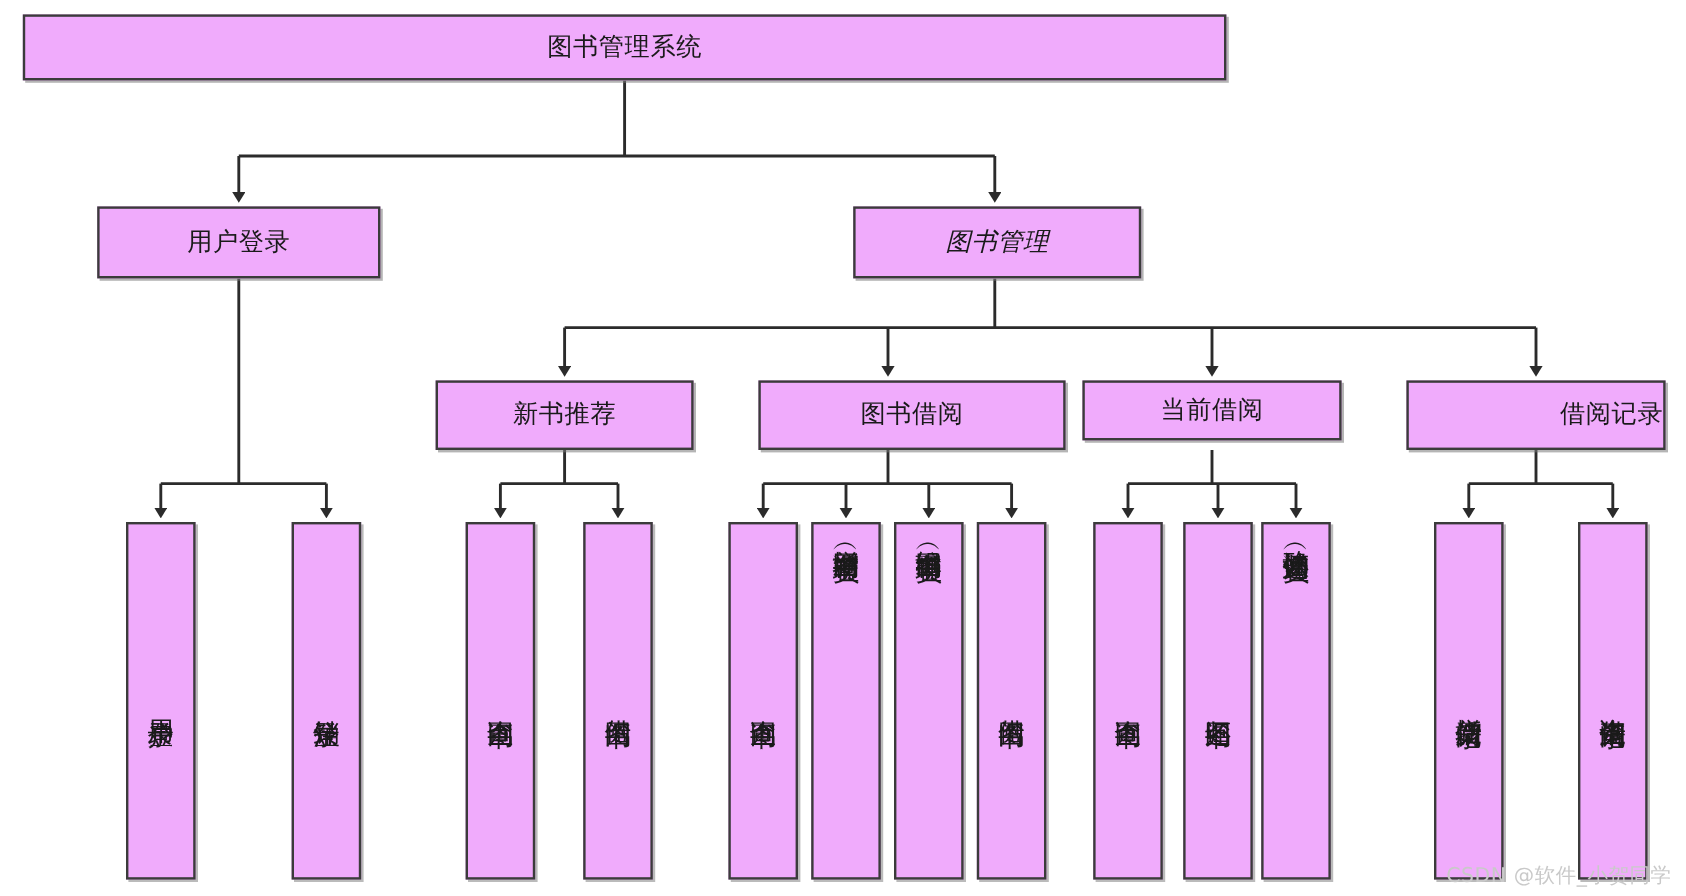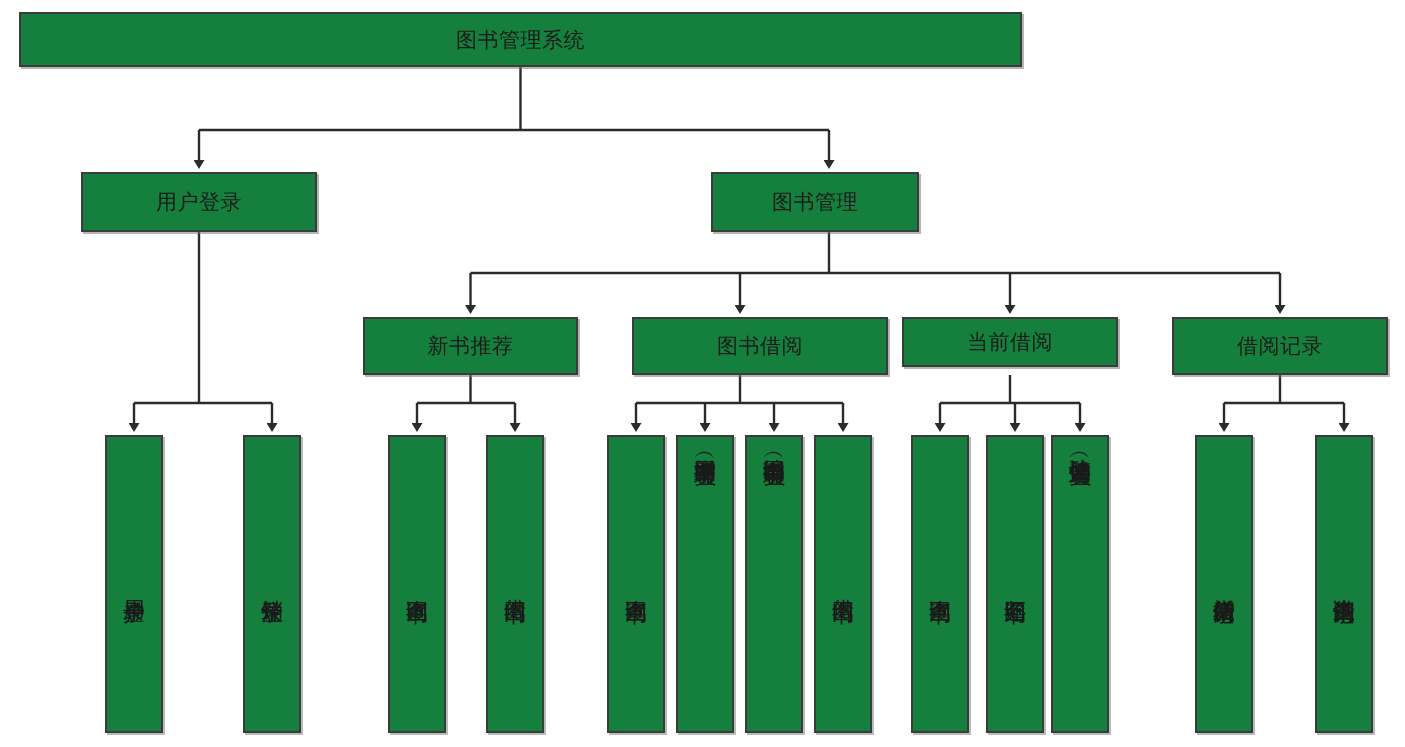--- a/index.html
+++ b/index.html
@@ -22,21 +22,21 @@
     position: absolute;
     left: 0;
     top: 0;
     width: 1405px;
     height: 747px;
     pointer-events: none;
   }
   .node {
     position: absolute;
     box-sizing: border-box;
-    background: #15803d;
+    background: #f0abfc;
     border: 2px solid #3b3b3b;
     display: flex;
     align-items: center;
     justify-content: center;
     color: #1a1a1a;
     box-shadow: 2px 2px 0 rgba(120,120,120,0.55);
     z-index: 2;
   }
   .node .label {
     display: block;
@@ -121,33 +121,33 @@
       </g>
   </svg>
 
   <div id="nodes-layer">
       <div class="node node-root" style="left: 19px; top: 12px; width: 1003px; height: 55px;">
         <span class="label">图书管理系统</span>
       </div>
       <div class="node node-l2" style="left: 81px; top: 172px; width: 236px; height: 60px;">
         <span class="label">用户登录</span>
       </div>
-      <div class="node node-l2" style="left: 711px; top: 172px; width: 208px; height: 60px;">
+      <div class="node node-l2" style="left: 711px; top: 172px; width: 240px; height: 60px; font-style: italic;">
         <span class="label">图书管理</span>
       </div>
       <div class="node node-l3" style="left: 363px; top: 317px; width: 215px; height: 58px;">
         <span class="label">新书推荐</span>
       </div>
       <div class="node node-l3" style="left: 632px; top: 317px; width: 256px; height: 58px;">
         <span class="label">图书借阅</span>
       </div>
       <div class="node node-l3" style="left: 902px; top: 317px; width: 216px; height: 50px;">
         <span class="label">当前借阅</span>
       </div>
-      <div class="node node-l3" style="left: 1172px; top: 317px; width: 216px; height: 58px;">
+      <div class="node node-l3" style="left: 1172px; top: 317px; width: 216px; height: 58px; justify-content: flex-end;">
         <span class="label">借阅记录</span>
       </div>
       <div class="node node-leaf align-mid" style="left: 105px; top: 435px; width: 58px; height: 298px;">
         <span class="label">用户登录</span>
       </div>
       <div class="node node-leaf align-mid" style="left: 243px; top: 435px; width: 58px; height: 298px;">
         <span class="label">注销登录</span>
       </div>
       <div class="node node-leaf align-mid" style="left: 388px; top: 435px; width: 58px; height: 298px;">
         <span class="label">查询图书</span>
@@ -177,14 +177,15 @@
         <span class="label">确认归还（管理员）</span>
       </div>
       <div class="node node-leaf align-mid" style="left: 1195px; top: 435px; width: 58px; height: 298px;">
         <span class="label">新增借阅记录</span>
       </div>
       <div class="node node-leaf align-mid" style="left: 1315px; top: 435px; width: 58px; height: 298px;">
         <span class="label">查询借阅记录</span>
       </div>
     </div>
 
+  <div id="watermark">CSDN @软件_小贺同学</div>
 
 </div>
 
 </body></html>

